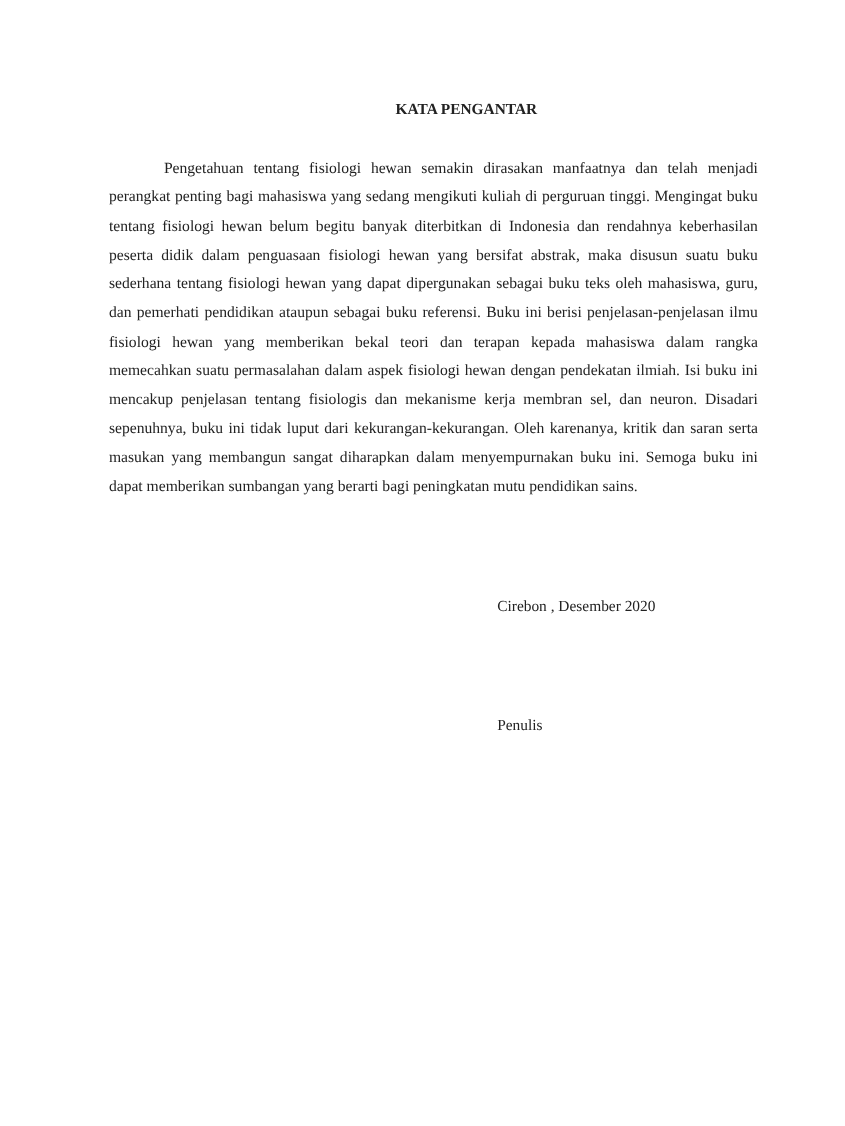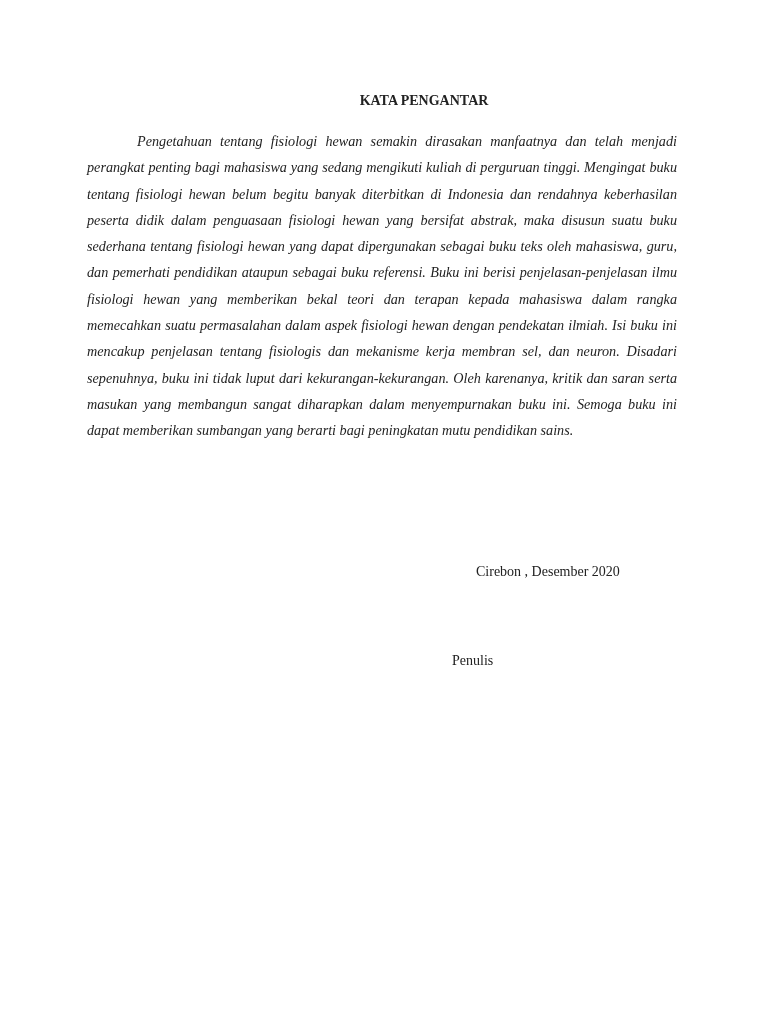--- a/index.html
+++ b/index.html
@@ -2,22 +2,22 @@
 <html><head>
 <meta charset="utf-8">
 <style>
   html, body { margin: 0; padding: 0; background: #ffffff; }
   body { width: 768px; height: 1024px; position: relative; overflow: hidden;
          font-family: "Liberation Serif", "DejaVu Serif", serif; color: #222; }
   .title { position: absolute; top: 93px; left: 0; width: 768px; text-align: center;
            font-weight: bold; font-size: 14px; letter-spacing: 0; padding-left: 40px; }
   .body-text { position: absolute; top: 128px; left: 87px; width: 590px;
                font-size: 14.2px; line-height: 26.3px; text-align: justify;
-               text-indent: 50px; margin: 0; font-style: italic; }
-  .place-date { position: absolute; top: 564px; left: 452px; font-size: 14px; margin-left: 24px; }
+               text-indent: 50px; margin: 12px; }
+  .place-date { position: absolute; top: 544px; left: 452px; font-size: 14px; }
   .signer { position: absolute; top: 653px; left: 452px; font-size: 14px; }
 </style>
 </head>
 <body>
 
 <div>
   <div class="title">KATA PENGANTAR</div>
   <p class="body-text">Pengetahuan tentang fisiologi hewan semakin dirasakan manfaatnya dan telah menjadi perangkat penting bagi mahasiswa yang sedang mengikuti kuliah di perguruan tinggi. Mengingat buku tentang fisiologi hewan belum begitu banyak diterbitkan di Indonesia dan rendahnya keberhasilan peserta didik dalam penguasaan fisiologi hewan yang bersifat abstrak, maka disusun suatu buku sederhana tentang fisiologi hewan yang dapat dipergunakan sebagai buku teks oleh mahasiswa, guru, dan pemerhati pendidikan ataupun sebagai buku referensi. Buku ini berisi penjelasan-penjelasan ilmu fisiologi hewan yang memberikan bekal teori dan terapan kepada mahasiswa dalam rangka memecahkan suatu permasalahan dalam aspek fisiologi hewan dengan pendekatan ilmiah. Isi buku ini mencakup penjelasan tentang fisiologis dan mekanisme kerja membran sel, dan neuron. Disadari sepenuhnya, buku ini tidak luput dari kekurangan-kekurangan. Oleh karenanya, kritik dan saran serta masukan yang membangun sangat diharapkan dalam menyempurnakan buku ini. Semoga buku ini dapat memberikan sumbangan yang berarti bagi peningkatan mutu pendidikan sains.</p>
   <div class="place-date">Cirebon , Desember 2020</div>
   <div class="signer">Penulis</div>

